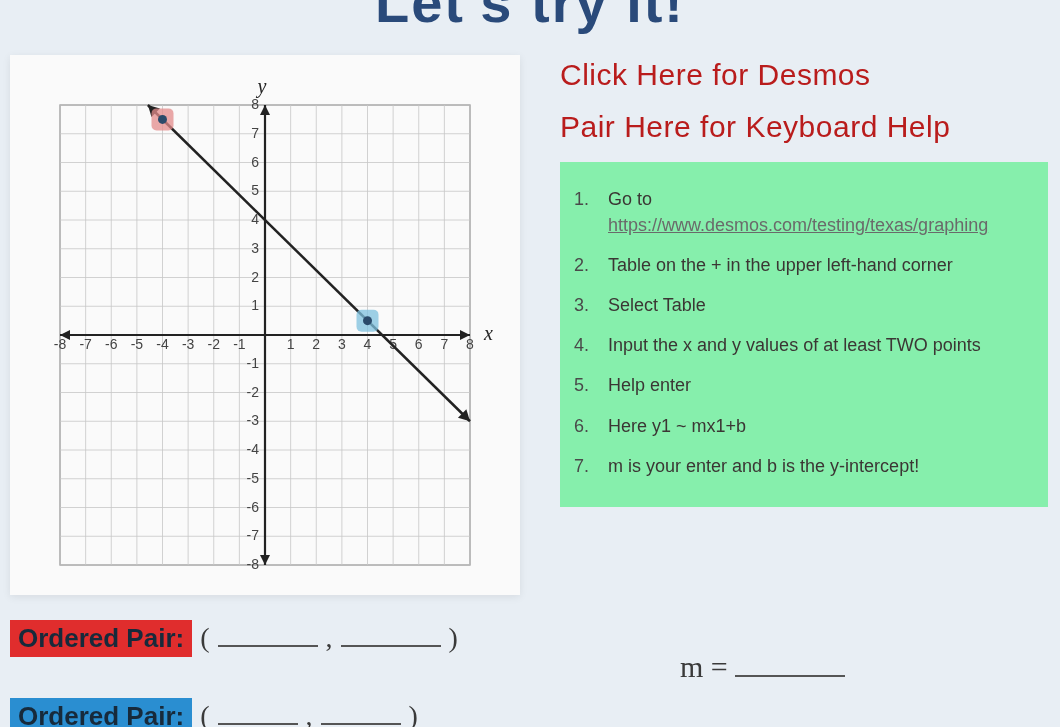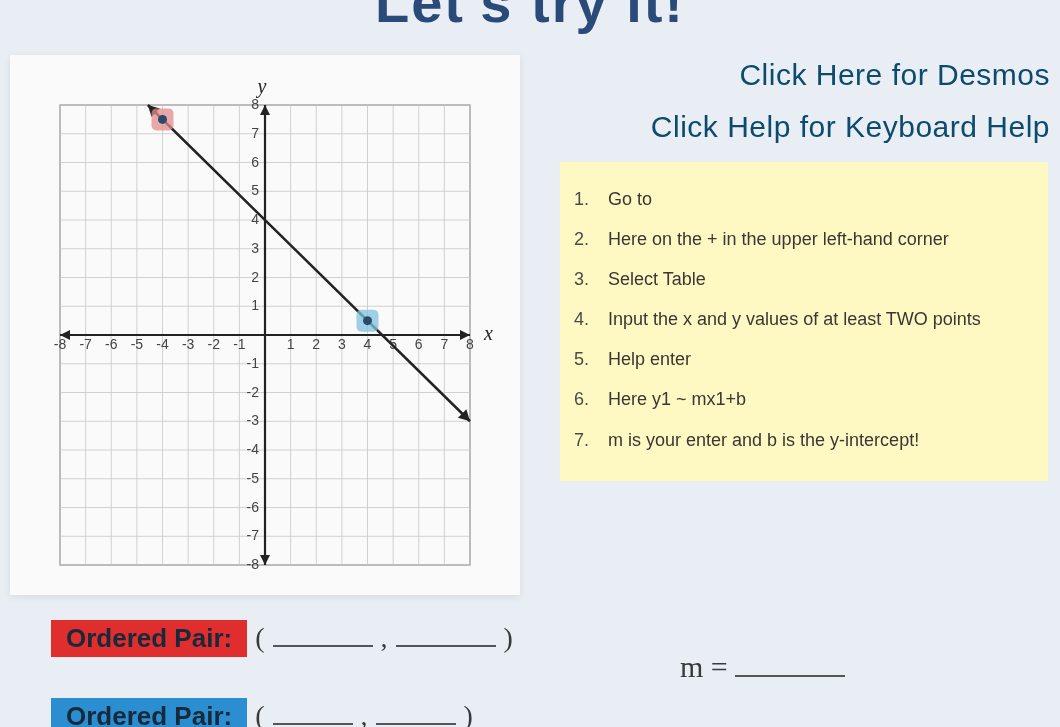--- a/index.html
+++ b/index.html
@@ -41,28 +41,27 @@
   }
   .right-col {
     position: absolute;
     top: 50px;
     left: 560px;
     width: 490px;
   }
   .link {
     font-family: Arial, sans-serif;
     font-size: 30px;
-    color: #0c4a6e;
+    color: #b91c1c;
     margin: 8px 0 18px 0;
     cursor: pointer;
     letter-spacing: .5px;
-    text-align: right;
   }
   .instructions {
-    background: #fef9c3;
+    background: #86efac;
     padding: 10px 14px 14px 14px;
     width: 488px;
     font-family: Arial, Helvetica, sans-serif;
     font-size: 18px;
     color: #3b3634;
   }
   .instructions ol {
     list-style: none;
     counter-reset: step;
   }
@@ -86,25 +85,24 @@
     left: 10px;
     font-size: 28px;
     color: #3a3a3a;
     display: flex;
     align-items: baseline;
     gap: 8px;
   }
   .ordered-row.red { top: 620px; }
   .ordered-row.blue { top: 698px; }
   .tag {
-    padding: 3px 15px;
+    padding: 3px 8px;
     font-family: Arial, sans-serif;
     font-weight: 600;
     font-size: 26px;
-    margin-left: 41px;
   }
   .tag.red { background: #e02d2d; color: #172a3b; }
   .tag.blue { background: #2a8ed1; color: #172a3b; }
   .blank {
     display: inline-block;
     width: 100px;
     border-bottom: 2px solid #555;
     height: 0.9em;
     vertical-align: baseline;
   }
@@ -210,27 +208,28 @@
         <rect x="121.5" y="43.375" width="22" height="22" rx="5" fill="#e38b8b" opacity="0.75"></rect>
         <circle cx="132.5" cy="54.375" r="4.5" fill="#2a4a6a"></circle>
         <rect x="326.5" y="244.625" width="22" height="22" rx="5" fill="#7ec0de" opacity="0.75"></rect>
         <circle cx="337.5" cy="255.625" r="4.5" fill="#2a4a6a"></circle>
       </g>
   </svg>
 </div>
 
 <div class="right-col">
   <div class="link">Click Here for Desmos</div>
-  <div class="link">Click Help for Keyboard Help</div>
+  <div class="link">Pair Here for Keyboard Help</div>
   <div class="instructions">
     <ol>
       <li>
         <span>Go to</span><br>
+        <span class="u-link">https://www.desmos.com/testing/texas/graphing</span>
       </li>
-      <li>Here on the + in the upper left-hand corner</li>
+      <li>Table on the + in the upper left-hand corner</li>
       <li>Select Table</li>
       <li>Input the x and y values of at least TWO points</li>
       <li>Help enter</li>
       <li>Here y1 ~ mx1+b</li>
       <li>m is your enter and b is the y-intercept!</li>
     </ol>
   </div>
 </div>
 
 <div class="ordered-row red">

